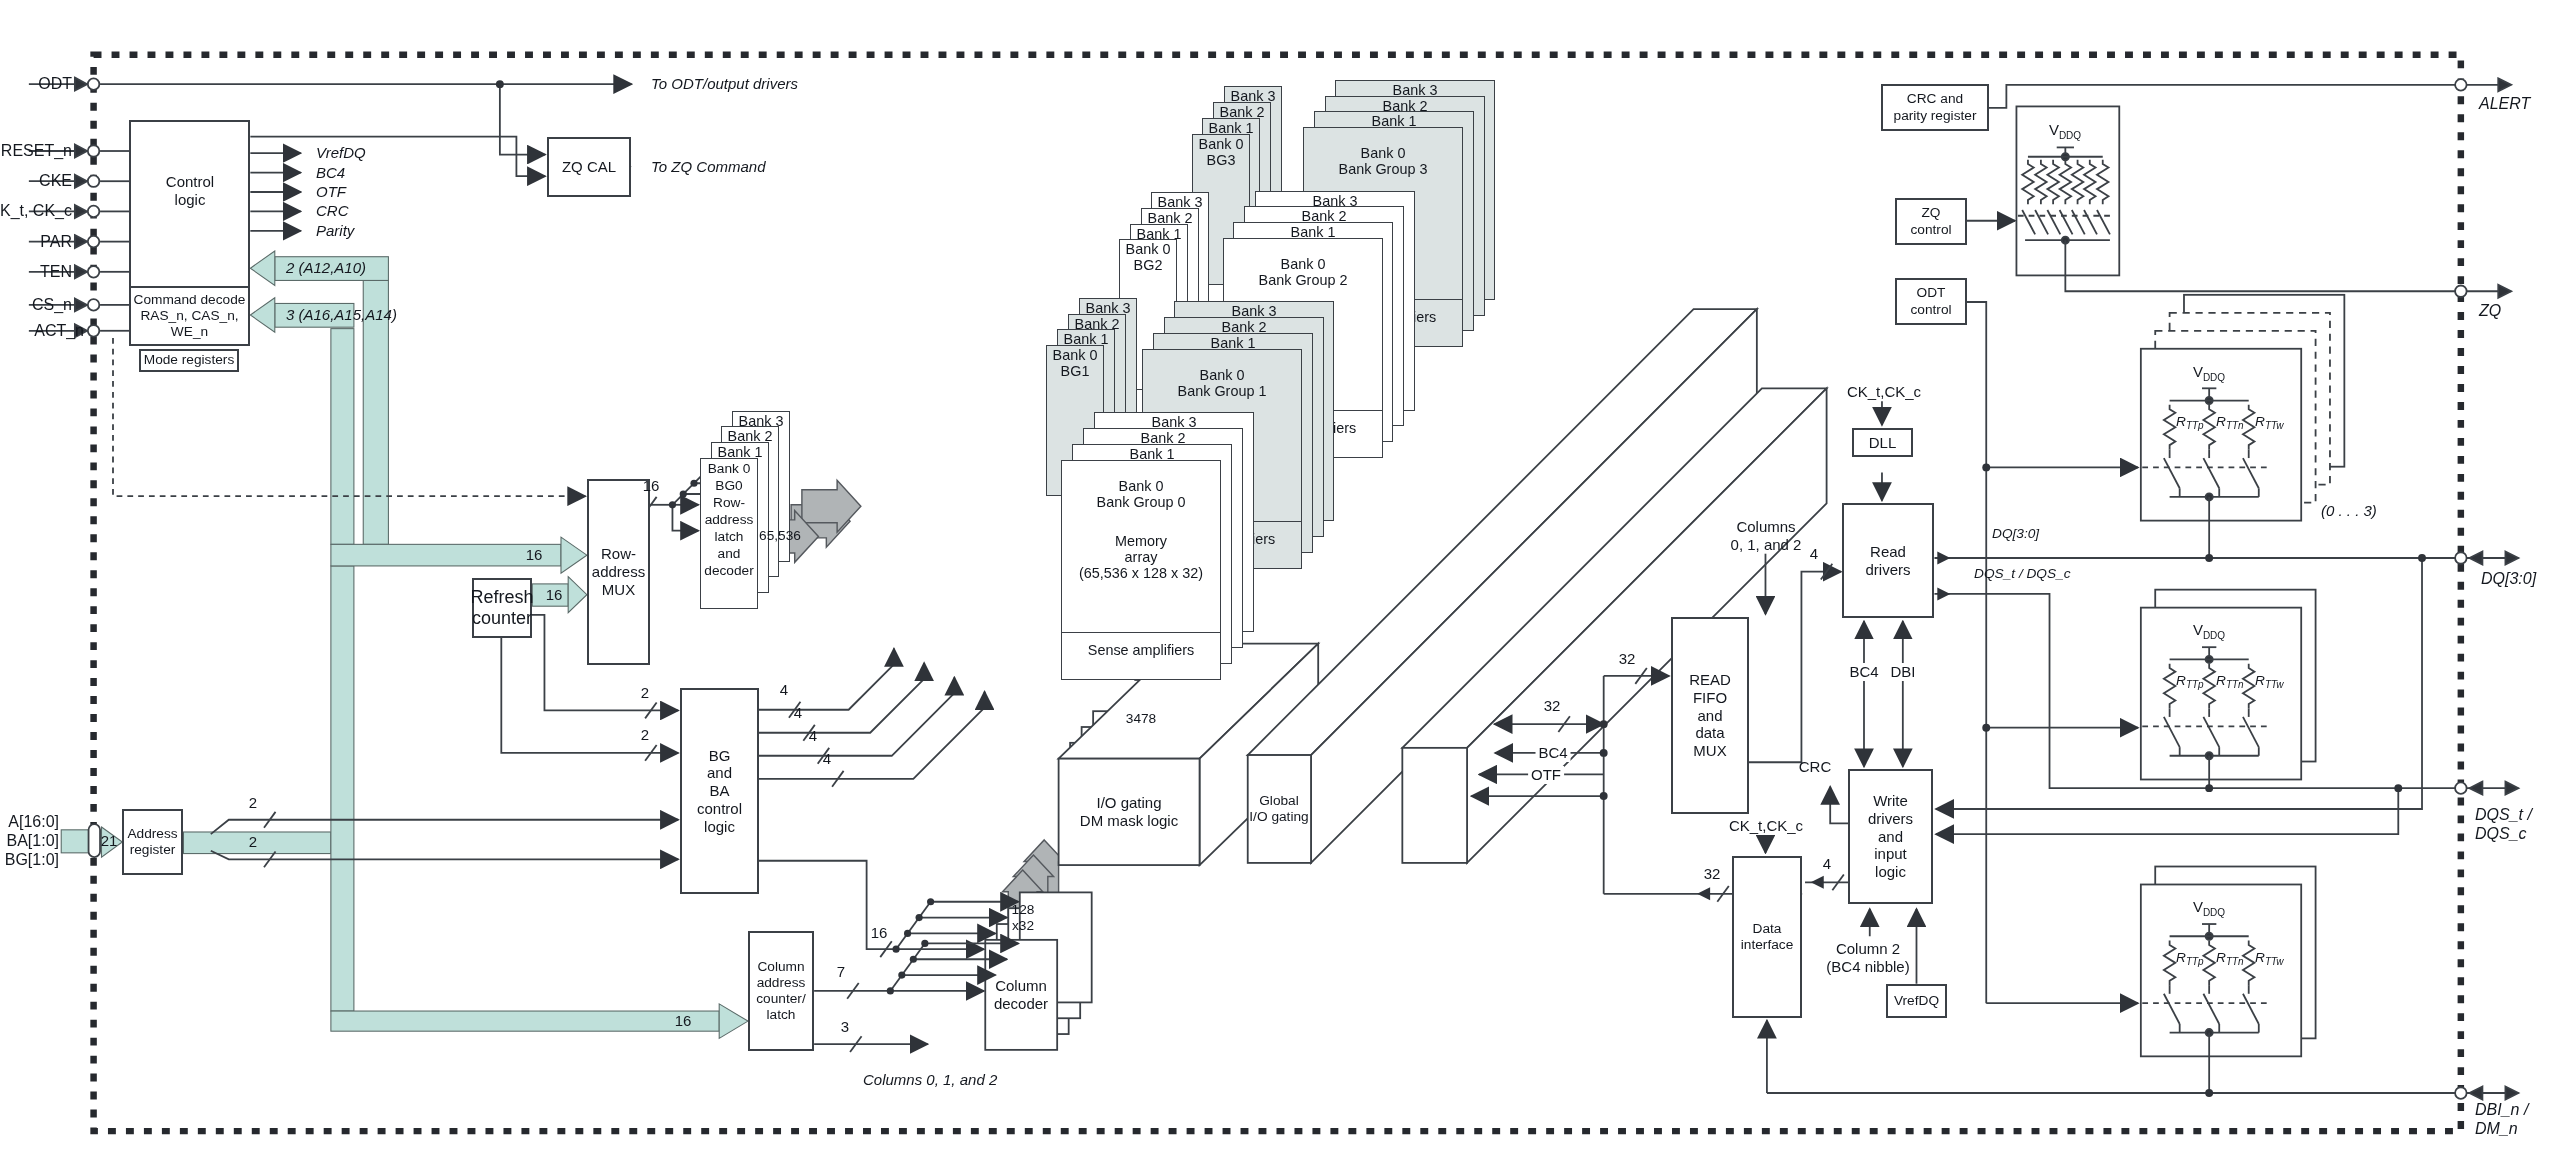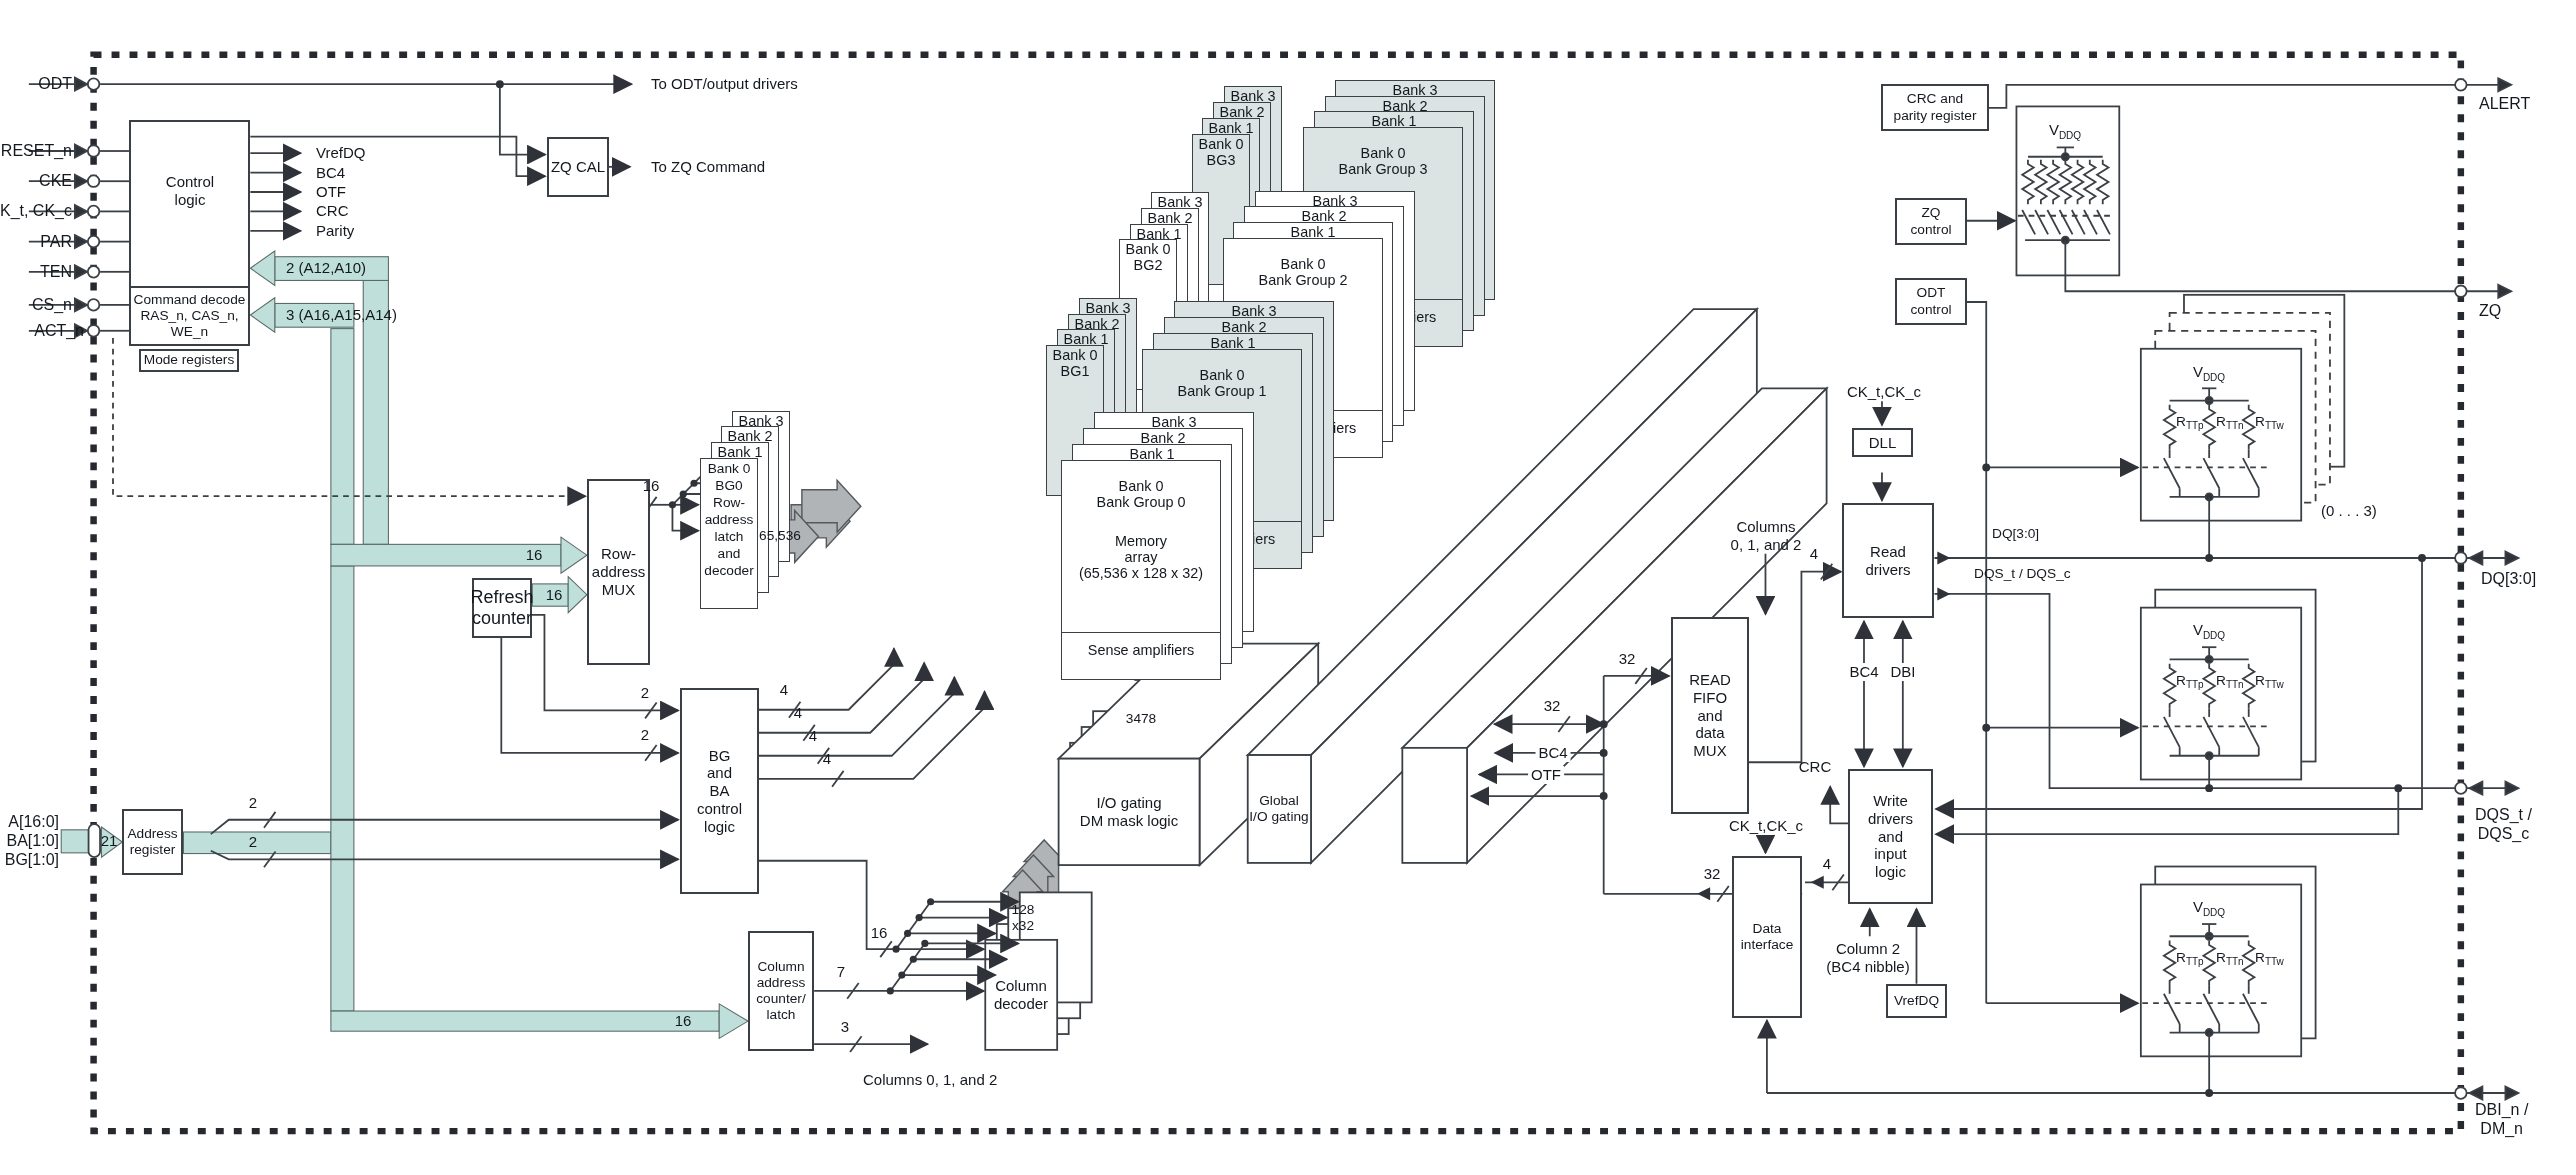--- a/index.html
+++ b/index.html
@@ -7,21 +7,21 @@
           font-family:"Liberation Sans",sans-serif;color:#14181f;overflow:hidden;}
   #wiresvg{position:absolute;left:0;top:0;}
   .bx{position:absolute;border:2.2px solid #3b4046;background:#fff;display:flex;
       align-items:center;justify-content:center;text-align:center;
       white-space:pre-line;font-size:15px;line-height:1.18;box-sizing:border-box;}
   .tab{position:absolute;border:1.8px solid #3b4046;background:#fff;box-sizing:border-box;
        text-align:center;font-size:14.4px;padding-top:0.7px;white-space:pre-line;}
   .gray{background:#dce3e3;}
   .lbl{position:absolute;white-space:pre-line;font-size:15px;line-height:1.2;}
   .c{transform:translate(-50%,-50%);text-align:center;}
-  .l{transform:translate(0,-50%);text-align:center;}
+  .l{transform:translate(0,-50%);text-align:left;font-style:italic;}
   .r{transform:translate(-100%,-50%);text-align:right;}
   .pin{font-size:16px;}
   .num{font-size:15px;}
   .sm{font-size:13.7px;}
   .whitebg{background:#fff;padding:0 2.9px;}
   sub{font-size:10px;}
 </style>
 </head>
 <body>
 
@@ -365,21 +365,21 @@
         <polygon points="3484,1511 3502,1520 3484,1529"></polygon>
   </g>
 </svg>
 
 <div class="bx" style="left:129px;top:120px;width:121px;height:225px"></div>
 <div class="lbl c" style="left:190px;top:191px">Control
 logic</div>
 <div class="bx" style="left:129px;top:286px;width:121px;height:60px;font-size:13.7px">Command decode
 RAS_n, CAS_n, WE_n</div>
 <div class="bx" style="left:139px;top:349px;width:100px;height:23px;font-size:13.7px">Mode registers</div>
-<div class="bx" style="left:547px;top:137px;width:62px;height:60px">ZQ CAL</div>
+<div class="bx" style="left:547px;top:137px;width:84px;height:60px">ZQ CAL</div>
 <div class="bx" style="left:122px;top:809px;width:61px;height:66px;font-size:13.7px">Address
 register</div>
 <div class="bx" style="left:472px;top:578px;width:60px;height:60px;font-size:18px">Refresh
 counter</div>
 <div class="bx" style="left:587px;top:479px;width:63px;height:186px">Row-
 address
 MUX</div>
 <div class="bx" style="left:680px;top:688px;width:79px;height:206px">BG
 and
 BA

